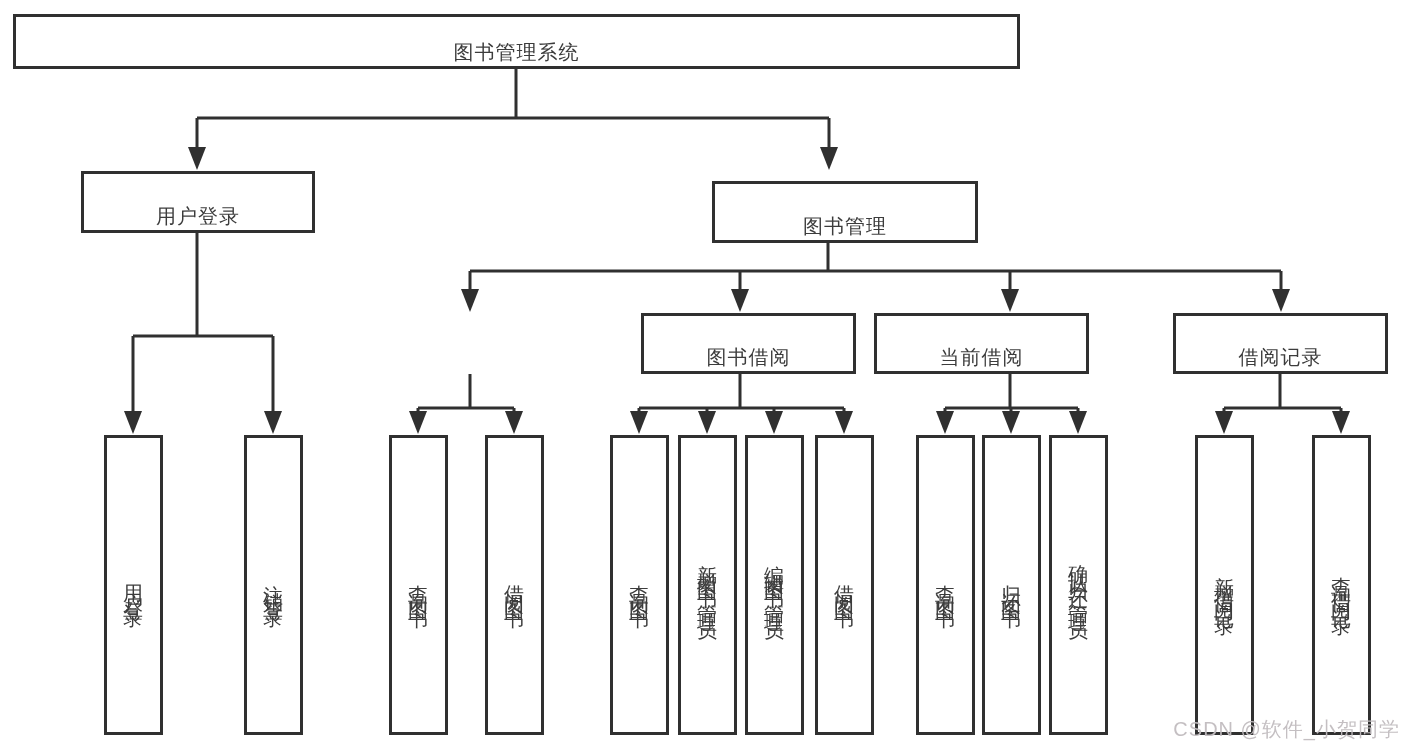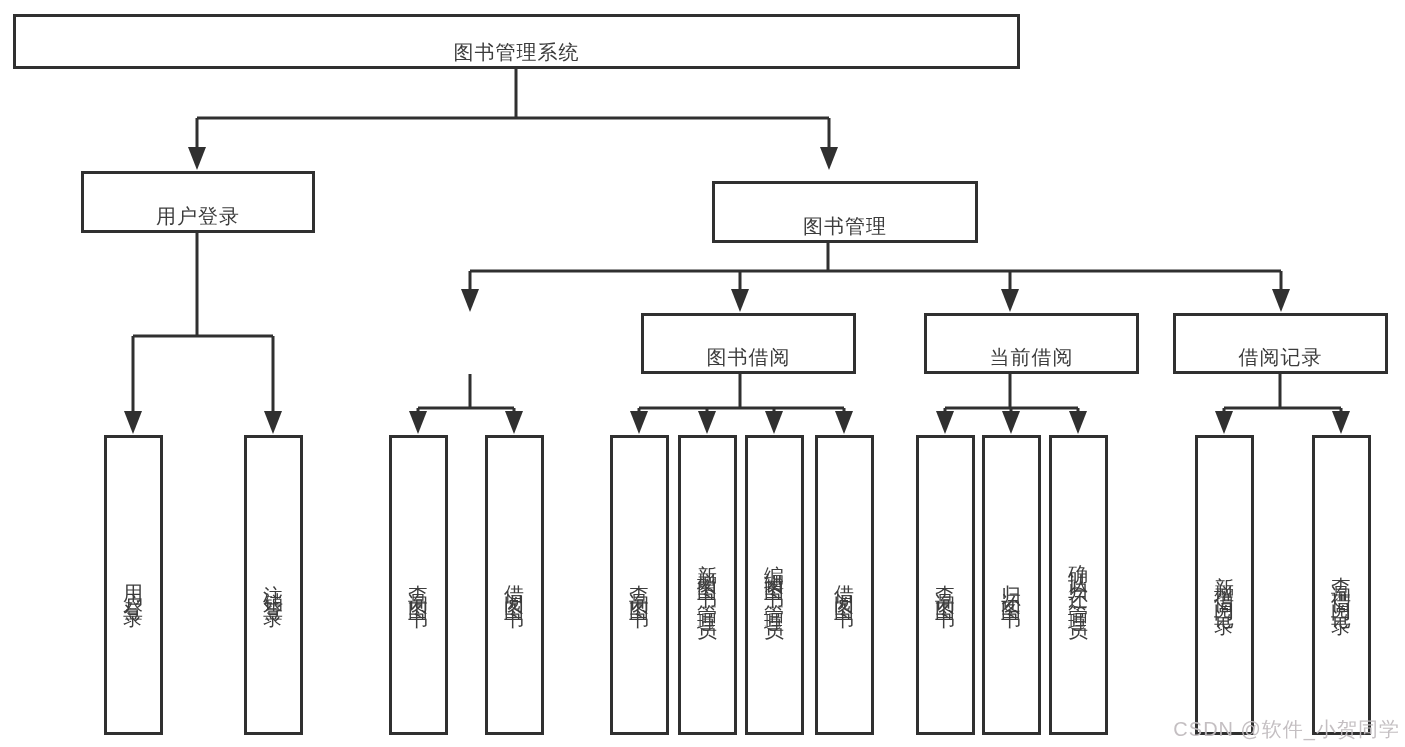--- a/index.html
+++ b/index.html
@@ -53,21 +53,21 @@
     color: #3c3c3c;
     z-index: 1;
     line-height: 1;
   }
   #root-box    { left: 13px;  top: 14px;  width: 1007px; height: 55px; }
   #user-login  { left: 81px;  top: 171px; width: 234px;  height: 62px; }
   #book-mgmt   { left: 712px; top: 171px; width: 266px;  height: 62px; margin-top: 10px; }
   .l3 { top: 313px; height: 61px; width: 215px; }
   #new-book-rec   { left: 363px; }
   #book-borrow    { left: 633px; margin-left: 8px; }
-  #current-borrow { left: 924px; }
+  #current-borrow { left: 874px; }
   #borrow-records { left: 1173px; }
 
   #leaf-0  { left: 104px; }
   #leaf-1  { left: 244px; }
   #leaf-2  { left: 389px; }
   #leaf-3  { left: 485px; }
   #leaf-4  { left: 610px; }
   #leaf-5  { left: 678px; }
   #leaf-6  { left: 745px; }
   #leaf-7  { left: 815px; }

